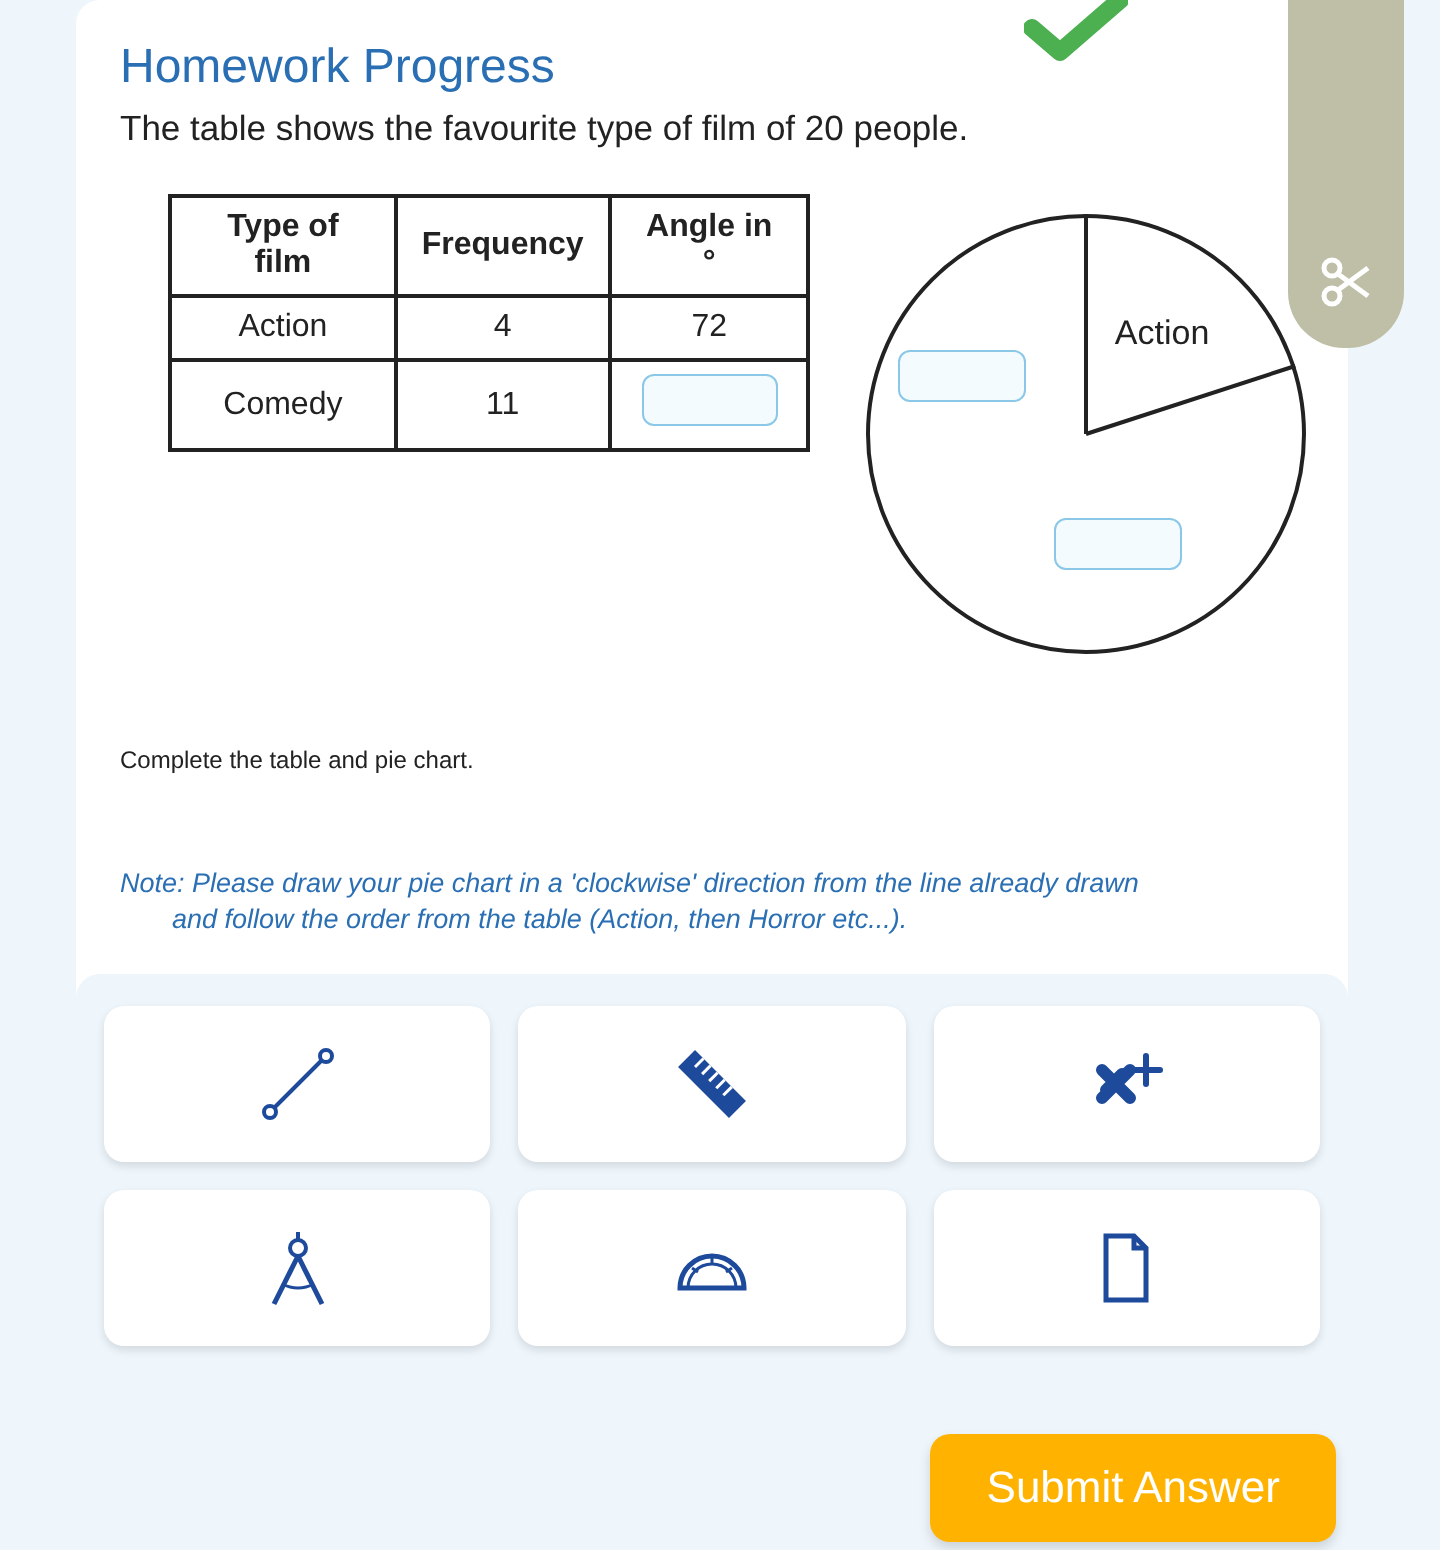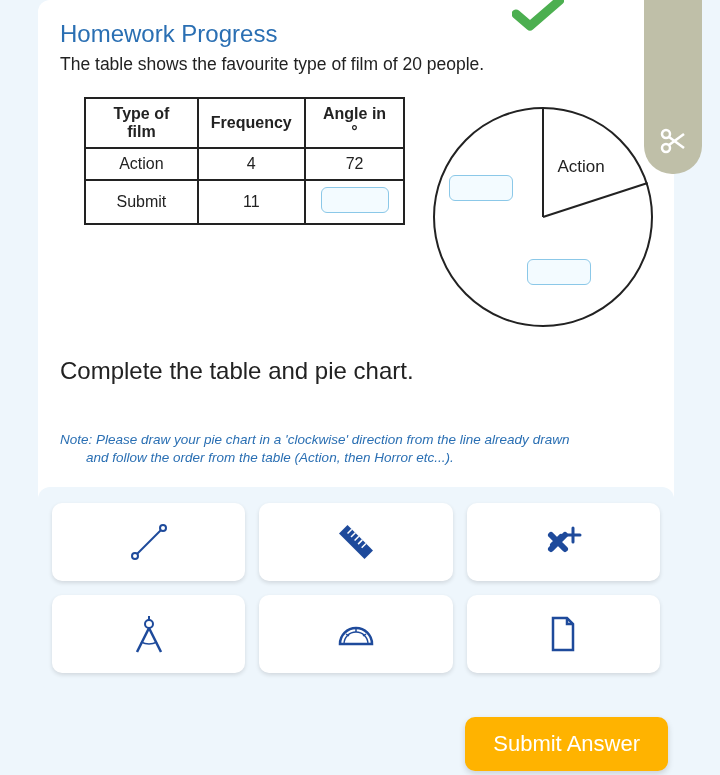--- a/index.html
+++ b/index.html
@@ -13,21 +13,21 @@
   .row1{display:flex;align-items:flex-start;gap:28px}
   table.data{border-collapse:collapse;margin-left:24px}
   table.data th,table.data td{border:2px solid #222;padding:6px 12px;text-align:center;font-size:16px;color:#222}
   table.data th{font-weight:700}
   .cell-input{width:68px;height:26px;border:1px solid #8bc8e8;border-radius:6px;background:#f3fbff;display:inline-block}
   .pie-wrap{position:relative;width:220px;height:220px;margin-top:10px}
   .pie-circle{width:220px;height:220px;border:2px solid #222;border-radius:50%;position:absolute;left:0;top:0}
   .pie-line{position:absolute;background:#222;height:2px;transform-origin:left center}
   .pie-label{position:absolute;font-size:17px;color:#222}
   .pie-input{position:absolute;width:64px;height:26px;border:1px solid #8bc8e8;border-radius:6px;background:#f3fbff}
-  .instr{font-size:24px;color:#222;margin-top:30px}
+  .instr{font-size:12px;color:#222;margin-top:46px}
   .note{color:#2a6fb3;font-style:italic;font-size:13.5px;margin-top:46px;line-height:1.35}
   .note .l2{padding-left:26px;display:block}
   .tool-panel{position:absolute;left:38px;bottom:86px;width:636px;background:#eef6fc;border-radius:12px;padding:16px 14px}
   .tool-grid{display:grid;grid-template-columns:repeat(3,1fr);gap:14px}
   .tool{background:#fff;border-radius:10px;height:78px;display:flex;align-items:center;justify-content:center;box-shadow:0 2px 4px rgba(0,0,0,.12);cursor:pointer}
   .tool svg{width:44px;height:44px}
   .submit{position:absolute;right:52px;bottom:4px;background:#ffb300;color:#fff;font-size:22px;padding:14px 28px;border-radius:10px;border:none;cursor:pointer;box-shadow:0 3px 6px rgba(0,0,0,.15)}
   .side-tab{position:absolute;right:18px;top:0;width:58px;height:174px;background:#bfbfa8;border-radius:0 0 28px 28px;display:flex;align-items:flex-end;justify-content:center;padding-bottom:18px}
   .side-tab svg{width:30px;height:30px;stroke:#fff;fill:none;stroke-width:2.5}
   .check{position:absolute;right:110px;top:-4px}
@@ -55,21 +55,21 @@
         <th>Type of film</th>
         <th>Frequency</th>
         <th>Angle in °</th>
       </tr>
       <tr>
         <td>Action</td>
         <td>4</td>
         <td>72</td>
       </tr>
       <tr>
-        <td>Submit</td>
+        <td>Comedy</td>
         <td>11</td>
         <td><span class="cell-input"></span></td>
       </tr>
     </tbody>
       </table>
 
     <div class="pie-wrap">
       <div class="pie-circle"></div>
       <div class="pie-line" style="left:110px;top:109px;width:110px;transform:rotate(-90deg)"></div>
       <div class="pie-line" style="left:110px;top:109px;width:110px;transform:rotate(-18deg)"></div>

